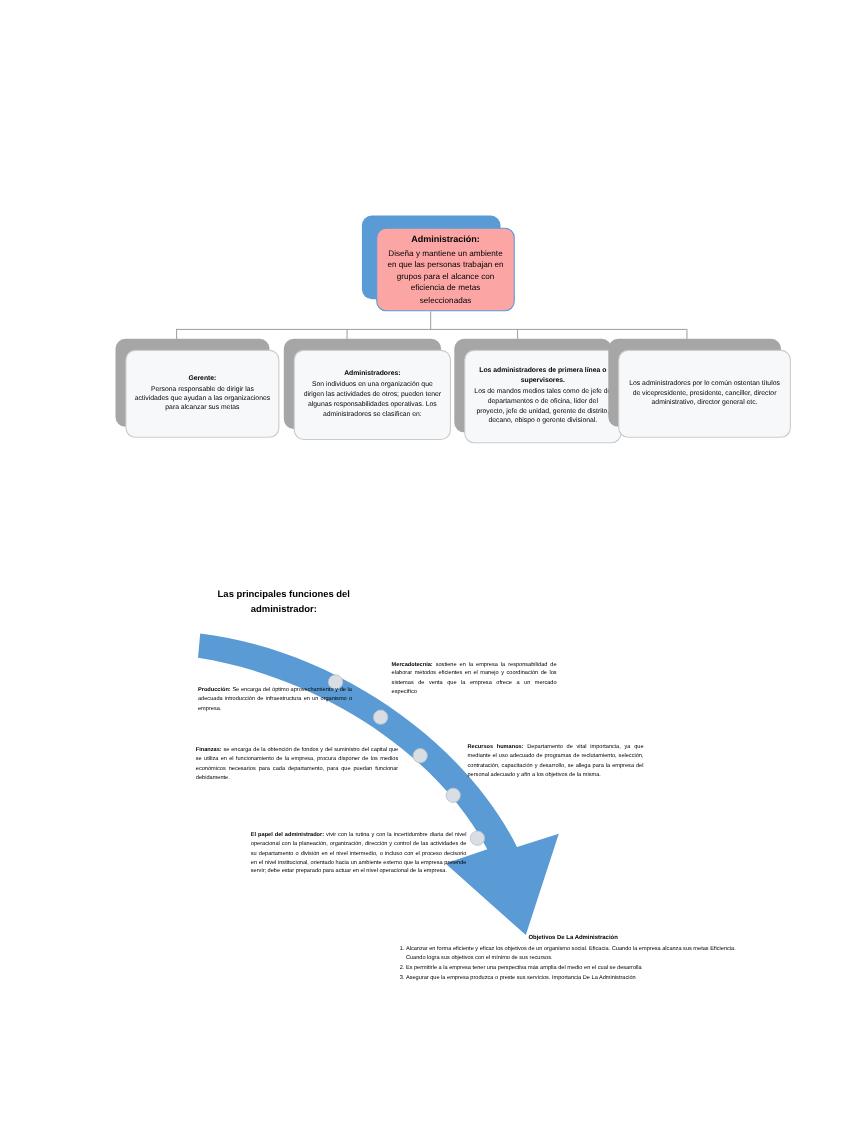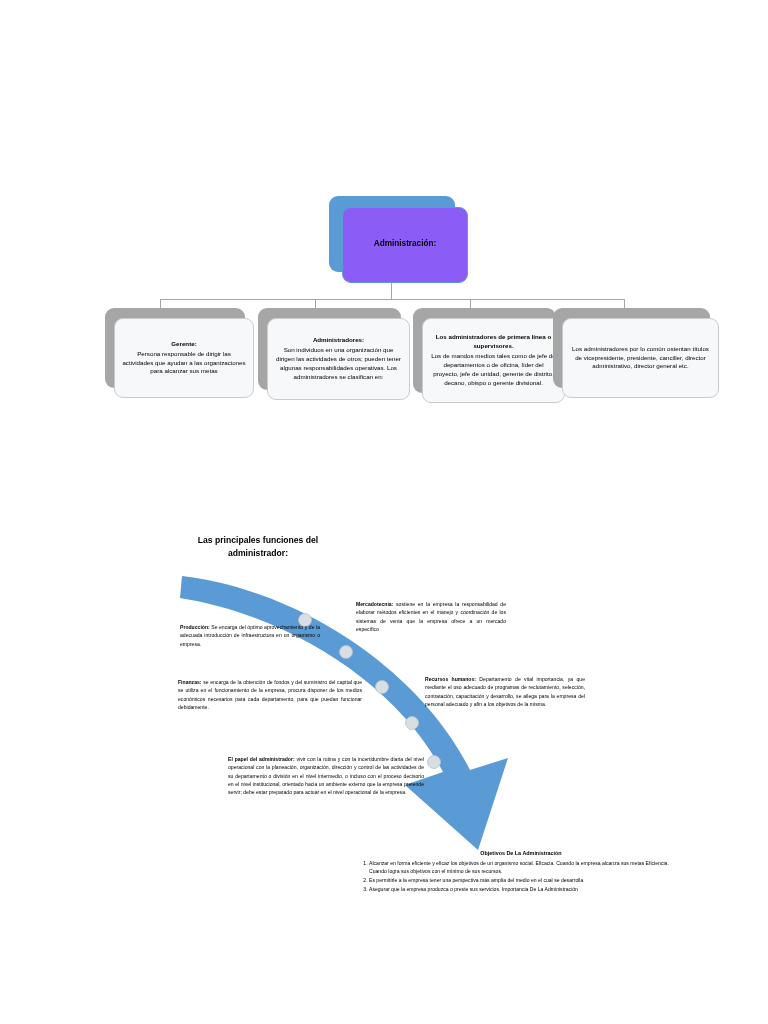--- a/index.html
+++ b/index.html
@@ -25,21 +25,21 @@
     display:flex;flex-direction:column;align-items:center;justify-content:center;
     text-align:center;padding:4px 7px;
   }
   .node .card .ttl{font-weight:bold;font-size:6.2px;line-height:1.45;margin-bottom:1px;}
   .node .card .bd{font-size:6.2px;line-height:1.45;}
 
   
   #root-node{left:329px;top:196px;width:126px;height:76px;}
   #root-node .shadow{background:#5b9bd5;border-radius:9px;}
   #root-node .card{
-    left:13px;top:11px;background:#8b5cf6;border:1px solid #5b9bd5;border-radius:9px;
+    left:13px;top:11px;background:#fca5a5;border:1px solid #5b9bd5;border-radius:9px;
     padding:5px 8px;
   }
   #root-node .card .ttl{font-size:8.2px;font-weight:bold;margin-bottom:2px;}
   #root-node .card .bd{font-size:7.4px;line-height:1.42;}
 
   #n1{left:105px;top:308px;width:140px;height:80px;}
   #n2{left:258px;top:308px;width:143px;height:82px;}
   #n3{left:413px;top:308px;width:143px;height:85px;}
   #n4{left:553px;top:308px;width:157px;height:80px;}
 
@@ -75,20 +75,21 @@
 <body>
 
 <div class="page">
 
   <div class="org">
 
     <div class="node" id="root-node">
       <div class="shadow"></div>
       <div class="card">
         <div class="ttl">Administración:</div>
+        <div class="bd">Diseña y mantiene un ambiente en que las personas trabajan en grupos para el alcance con eficiencia de metas seleccionadas</div>
       </div>
     </div>
 
     <div class="conn v-root"></div>
     <div class="conn h-bus"></div>
     <div class="drop" id="d1"></div>
     <div class="drop" id="d2"></div>
     <div class="drop" id="d3"></div>
     <div class="drop" id="d4"></div>
 

